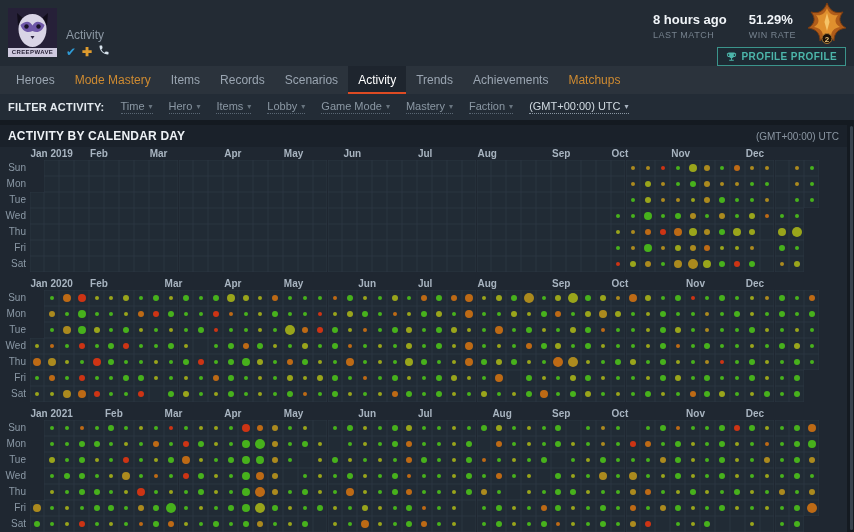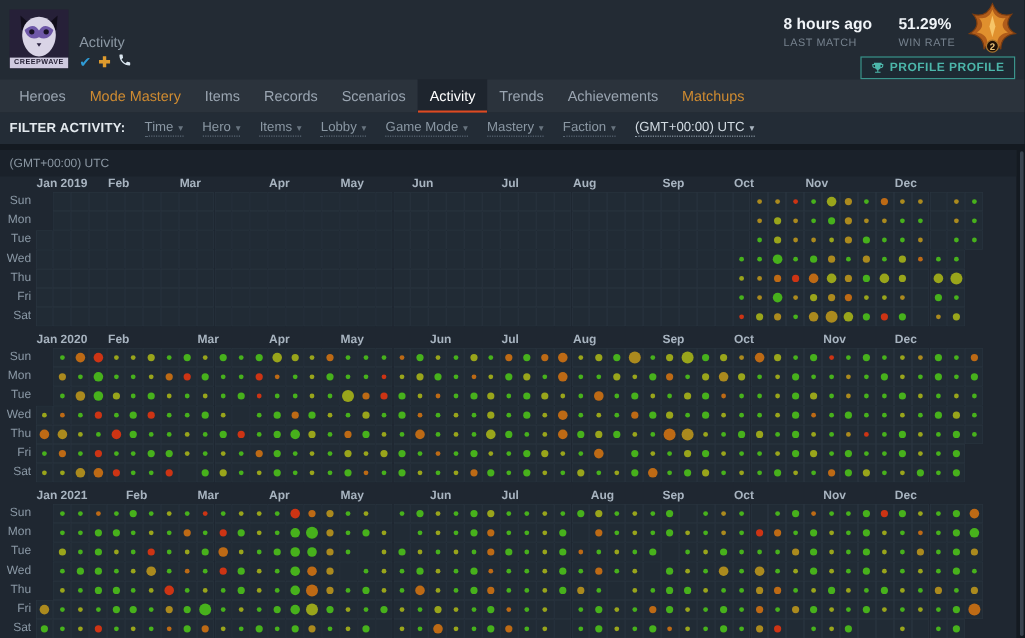--- a/index.html
+++ b/index.html
@@ -160,20 +160,21 @@
           <span class="caret">▾</span>
         </span></span>
     <span class="fitem tz">
       <span>(GMT+00:00) UTC</span>
       <span class="caret">▾</span>
     </span>
   </div>
 
   <section class="panel">
     <div class="phead">
+      <span class="ptitle">ACTIVITY BY CALENDAR DAY</span>
       <span class="ptz">(GMT+00:00) UTC</span>
     </div>
     <div id="calendars">
         <div class="calendar">
           <span class="mlabel" style="left: 30.5px;">Jan 2019</span>
           <span class="mlabel" style="left: 90.1px;">Feb</span>
           <span class="mlabel" style="left: 149.7px;">Mar</span>
           <span class="mlabel" style="left: 224.2px;">Apr</span>
           <span class="mlabel" style="left: 283.8px;">May</span>
           <span class="mlabel" style="left: 343.4px;">Jun</span>

